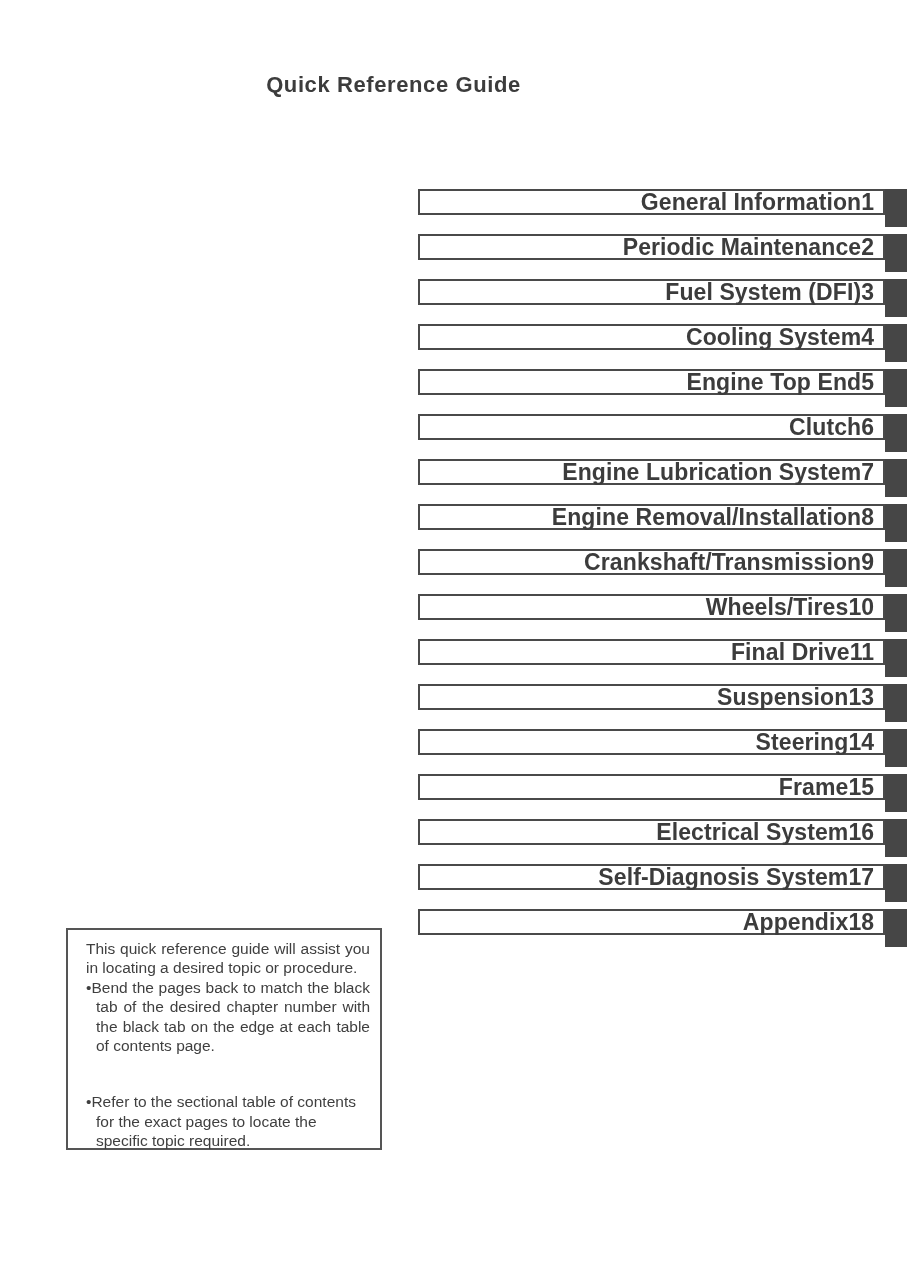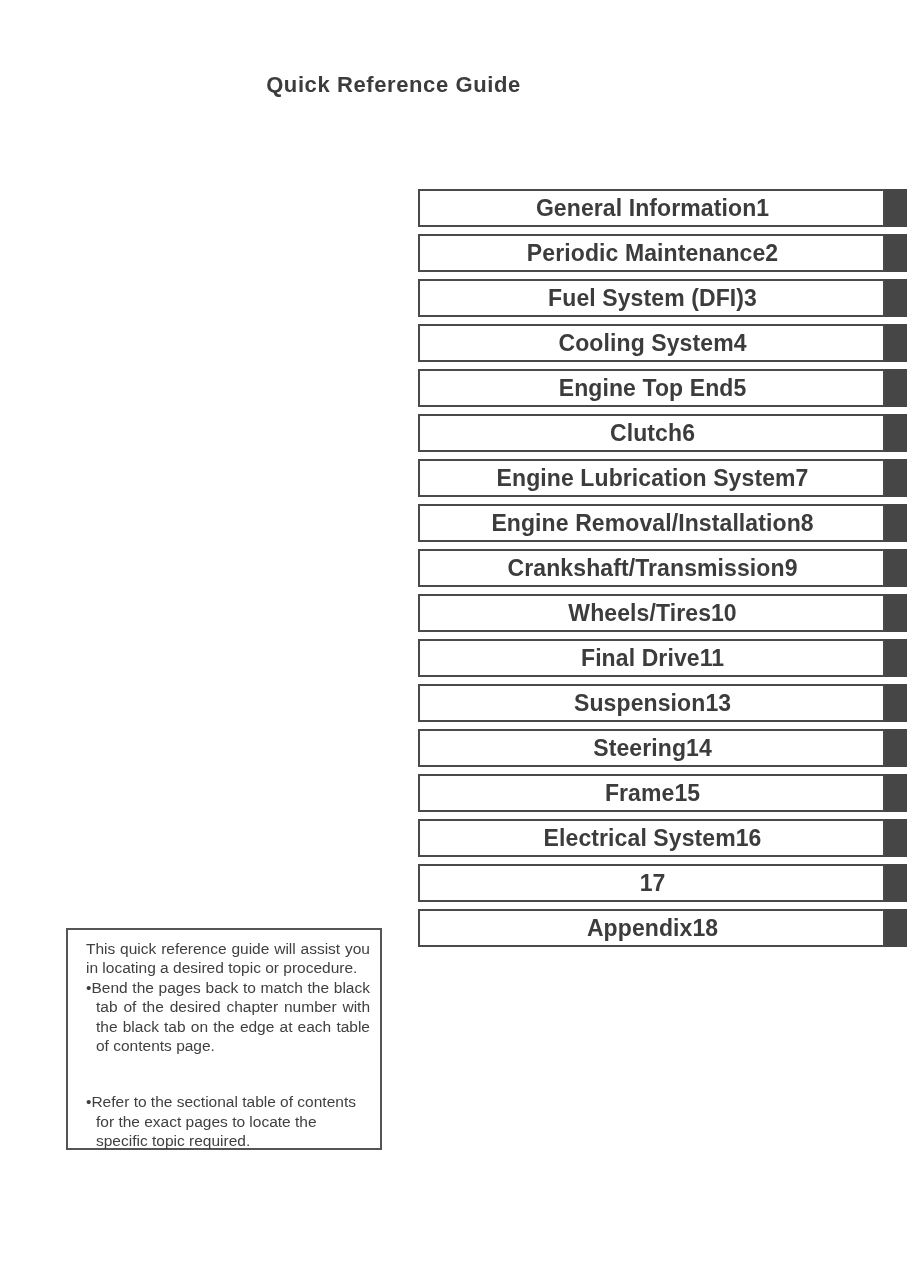--- a/index.html
+++ b/index.html
@@ -39,27 +39,27 @@
   .chapter-row {
     position: relative;
     height: 38px;
     margin-bottom: 7px;
   }
   .chapter-box {
     position: absolute;
     left: 12px;
     top: 0;
     right: 22px;
-    height: 38px;
+    height: 26px;
     box-sizing: border-box;
     border: 2px solid #4a4a4a;
     background: #ffffff;
     display: flex;
     align-items: center;
-    justify-content: center;
+    justify-content: flex-end;
     padding: 0 9px 0 11px;
   }
   .chapter-label {
     font-size: 23px;
     font-weight: bold;
     color: #3c3c3c;
     letter-spacing: 0.1px;
     line-height: 1;
     white-space: nowrap;
   }
@@ -221,20 +221,21 @@
     </div>
     <div class="chapter-row">
       <div class="chapter-box">
         <span class="chapter-label">Electrical System</span>
         <span class="chapter-number">16</span>
       </div>
       <div class="chapter-tab"></div>
     </div>
     <div class="chapter-row">
       <div class="chapter-box">
+        <span class="chapter-label">Self-Diagnosis System</span>
         <span class="chapter-number">17</span>
       </div>
       <div class="chapter-tab"></div>
     </div>
     <div class="chapter-row">
       <div class="chapter-box">
         <span class="chapter-label">Appendix</span>
         <span class="chapter-number">18</span>
       </div>
       <div class="chapter-tab"></div>

